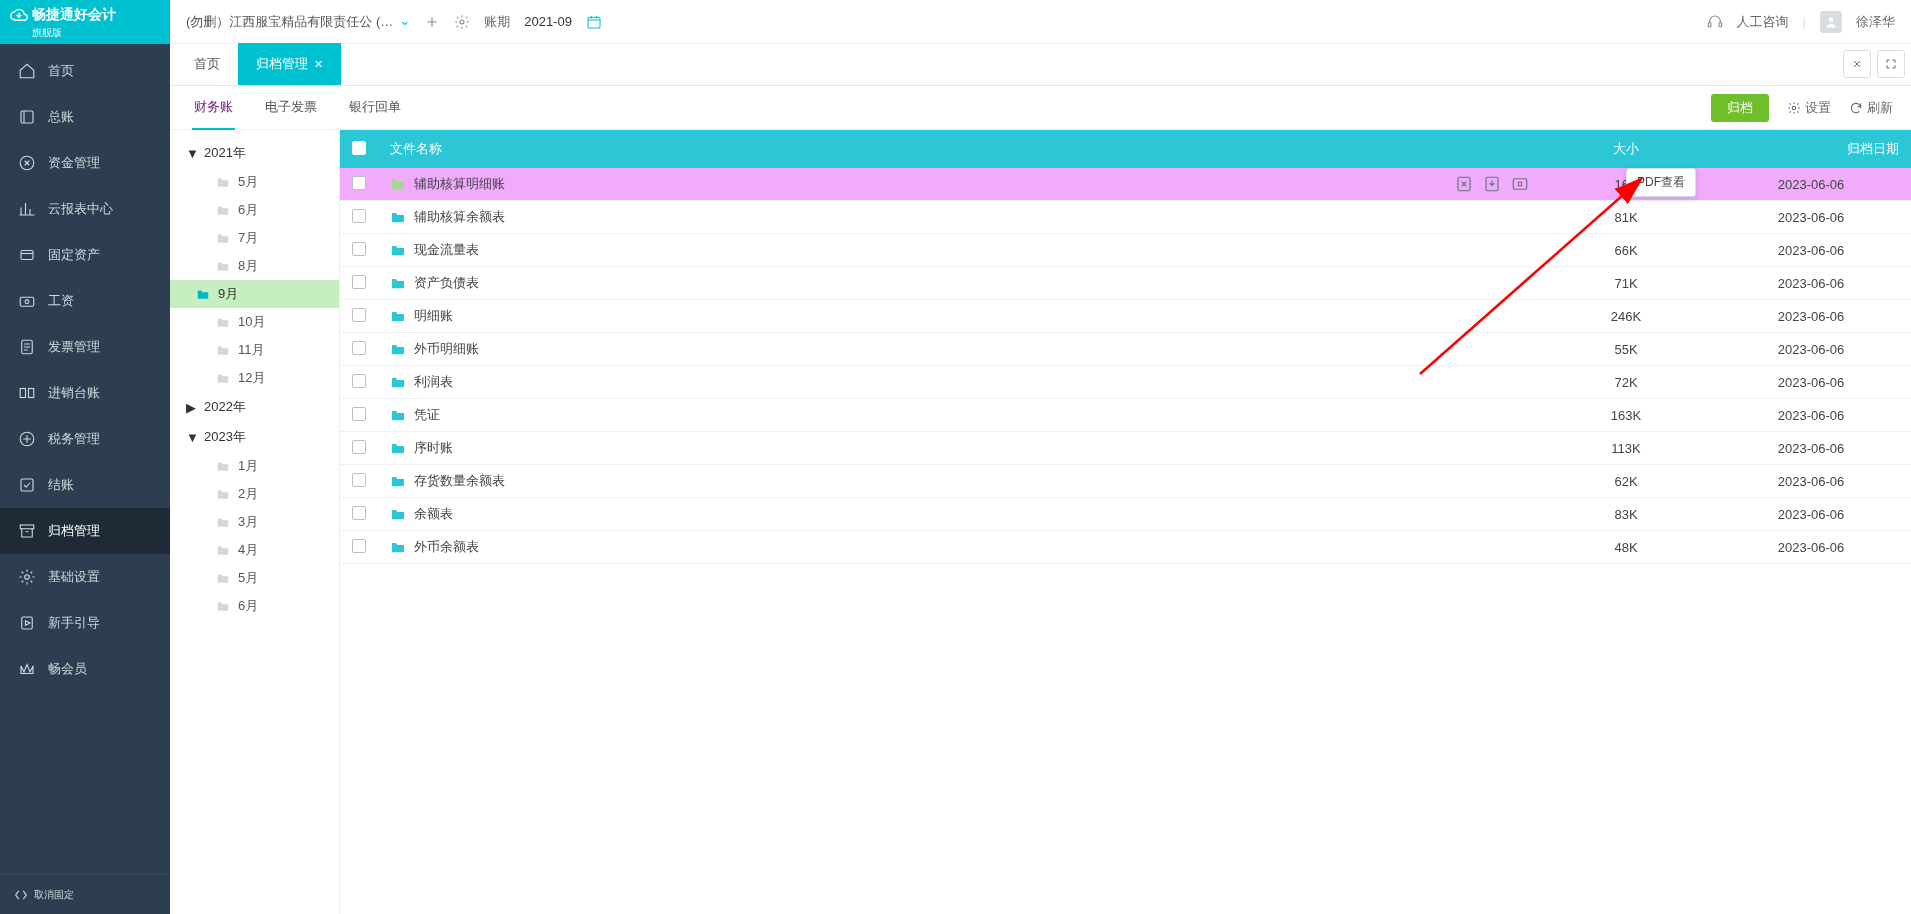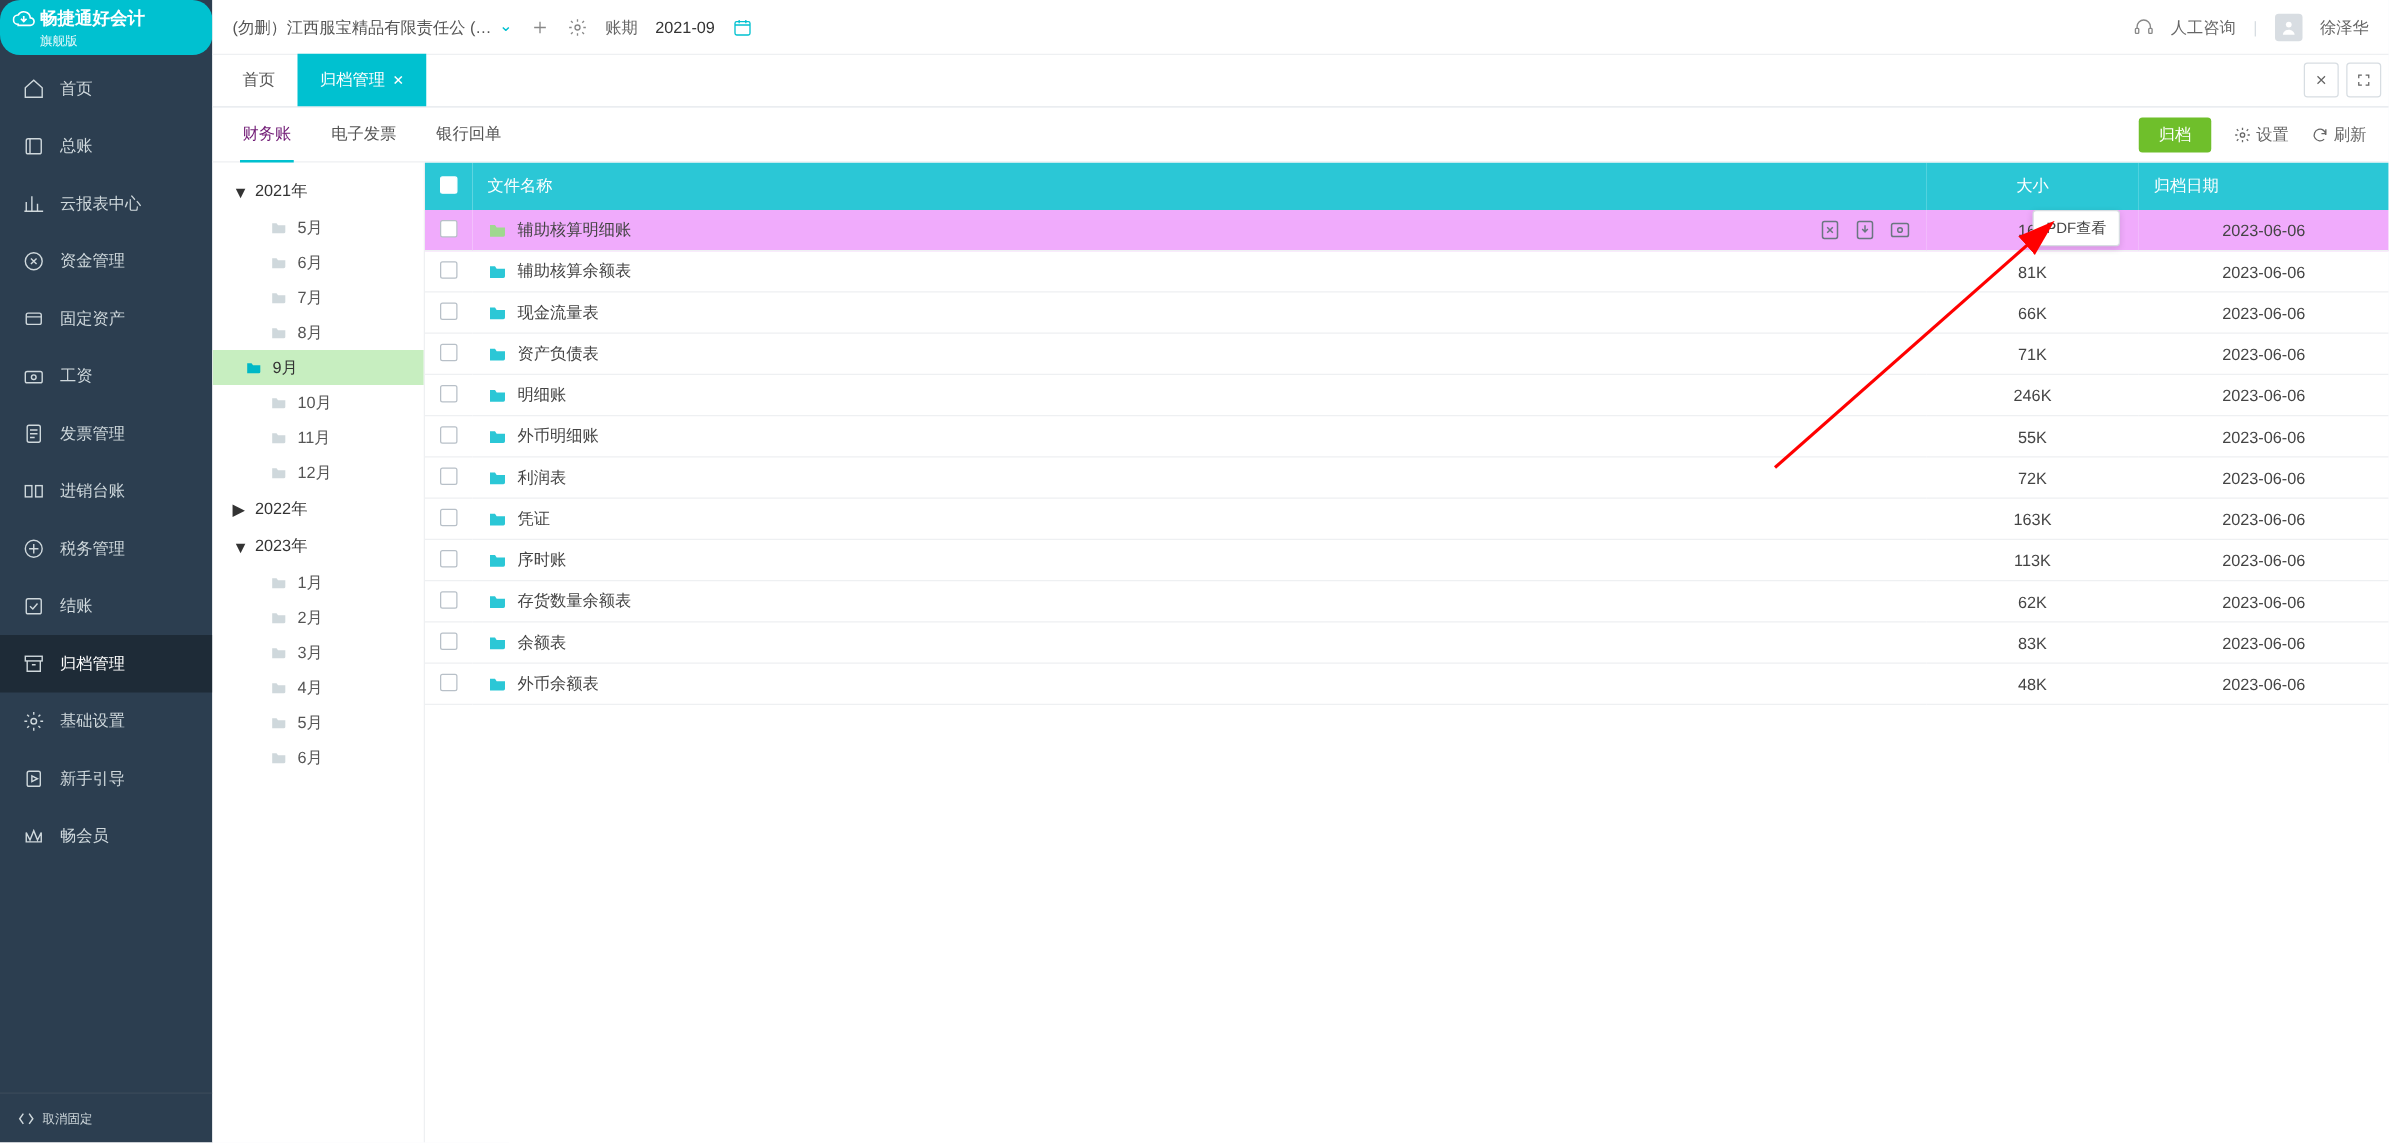--- a/index.html
+++ b/index.html
@@ -1,21 +1,21 @@
 <!DOCTYPE html>
 <html><head>
 <meta charset="utf-8">
 <style>
   * { box-sizing: border-box; margin: 0; padding: 0; }
   body { font-family: "Microsoft YaHei", Arial, sans-serif; font-size: 13px; color: #333; background: #fff; overflow: hidden; }
   .app { display: flex; height: 914px; width: 1911px; position: relative; }
 
   
   .sidebar { width: 170px; background: #2c3e50; color: #cfd8dc; display: flex; flex-direction: column; }
-  .logo-area { background: #00c1d0; height: 44px; padding: 6px 10px; color: #fff; border-radius: 16px; }
+  .logo-area { background: #00c1d0; height: 44px; padding: 6px 10px; color: #fff; }
   .logo-main { font-size: 14px; font-weight: bold; display:flex; align-items:center; gap:4px; }
   .logo-sub { font-size: 10px; opacity: .9; margin-top:2px; padding-left:22px; }
   .nav { flex: 1; padding-top: 4px; }
   .nav-item { display: flex; align-items: center; gap: 12px; padding: 0 18px; height: 46px; cursor: pointer; color:#cfd8dc; }
   .nav-item.active { background: #1e2b37; color: #fff; }
   .nav-icon { width: 18px; height: 18px; display:inline-flex; align-items:center; justify-content:center; }
   .nav-icon svg { width:18px; height:18px; stroke:#cfd8dc; fill:none; stroke-width:1.5; }
   .pin-bar { height: 40px; border-top: 1px solid #3a4a59; display:flex; align-items:center; padding:0 14px; gap:6px; cursor:pointer; font-size:10px; color:#cfd8dc;}
   .pin-bar svg { width:14px; height:14px; stroke:#cfd8dc; fill:none; stroke-width:2; }
 
@@ -63,21 +63,21 @@
   .month .fold-ico svg{width:14px;height:14px;fill:#cfd8dc;}
   .month.active { background:#c7eec0; color:#333;padding-left:26px;}
   .month.active .fold-ico svg{fill:#00b8c6;}
 
   .table-wrap { flex:1; overflow:auto; }
   table { width:100%; border-collapse:collapse; }
   thead th { background:#2bc7d6; color:#fff; font-weight:normal; text-align:left; padding:10px 12px; font-size:13px; }
   thead th.center { text-align:center; }
   thead th:first-child { width:36px; text-align:center;}
   thead th.size-col { width:170px; text-align:center;}
-  thead th.date-col { width:200px; text-align:left;}
+  thead th.date-col { width:200px; text-align:right;}
   tbody td { border-bottom:1px solid #eef0f2; padding:7px 12px; font-size:13px; color:#444;}
   tbody td.center { text-align:center; }
   tbody tr.hover-row { background:#f0abfc; }
   .file-cell { display:flex; align-items:center; gap:8px;}
   .file-ico { width:16px;height:16px;}
   .file-ico svg{width:16px;height:16px;fill:#2bc7d6;}
   tr.hover-row .file-ico svg { fill:#9fd88f; }
   .chk { width:14px;height:14px; border:1.5px solid #b8c0c8; border-radius:2px; display:inline-block; background:#fff;}
   thead .chk { border-color:#fff;}
 
@@ -122,33 +122,33 @@
             <svg viewBox="0 0 24 24">
               <rect x="4" y="4" width="16" height="16" rx="2"></rect>
               <path d="M8 4v16"></path>
             </svg>
           </span>
           <span>总账</span>
         </div>
         <div class="nav-item">
           <span class="nav-icon">
             <svg viewBox="0 0 24 24">
-              <path d="M4 20V10M10 20V4M16 20v-8M22 20H2"></path>
-            </svg>
-          </span>
-          <span>云报表中心</span>
-        </div>
-        <div class="nav-item">
-          <span class="nav-icon">
-            <svg viewBox="0 0 24 24">
               <circle cx="12" cy="12" r="9"></circle>
               <path d="M9 9l6 6M15 9l-6 6"></path>
             </svg>
           </span>
           <span>资金管理</span>
+        </div>
+        <div class="nav-item">
+          <span class="nav-icon">
+            <svg viewBox="0 0 24 24">
+              <path d="M4 20V10M10 20V4M16 20v-8M22 20H2"></path>
+            </svg>
+          </span>
+          <span>云报表中心</span>
         </div>
         <div class="nav-item">
           <span class="nav-icon">
             <svg viewBox="0 0 24 24">
               <rect x="4" y="6" width="16" height="12" rx="2"></rect>
               <path d="M4 10h16"></path>
             </svg>
           </span>
           <span>固定资产</span>
         </div>

